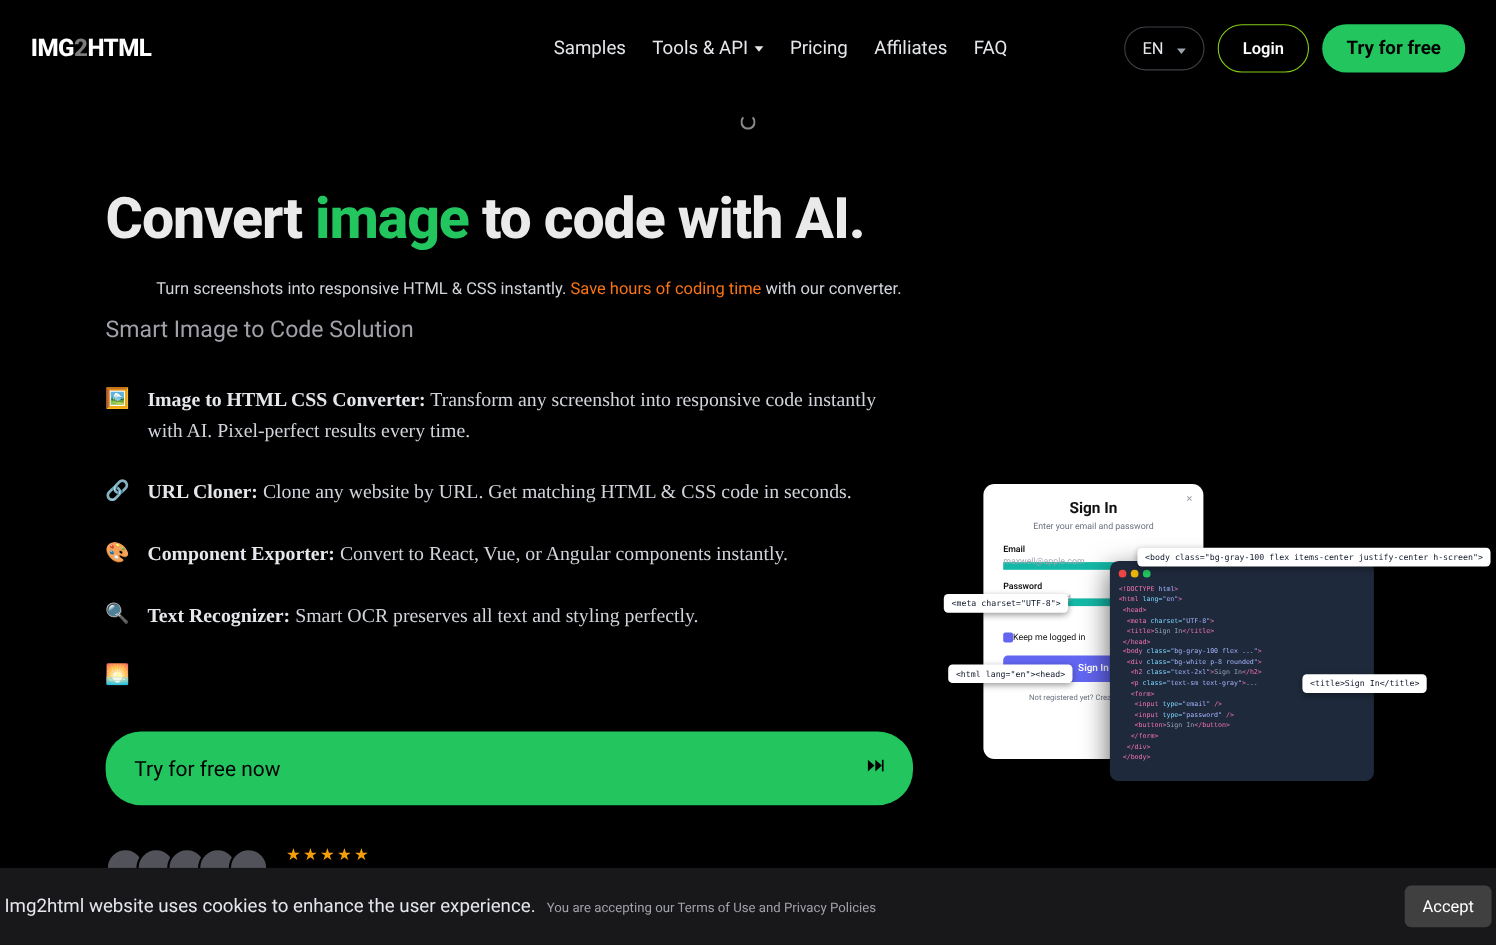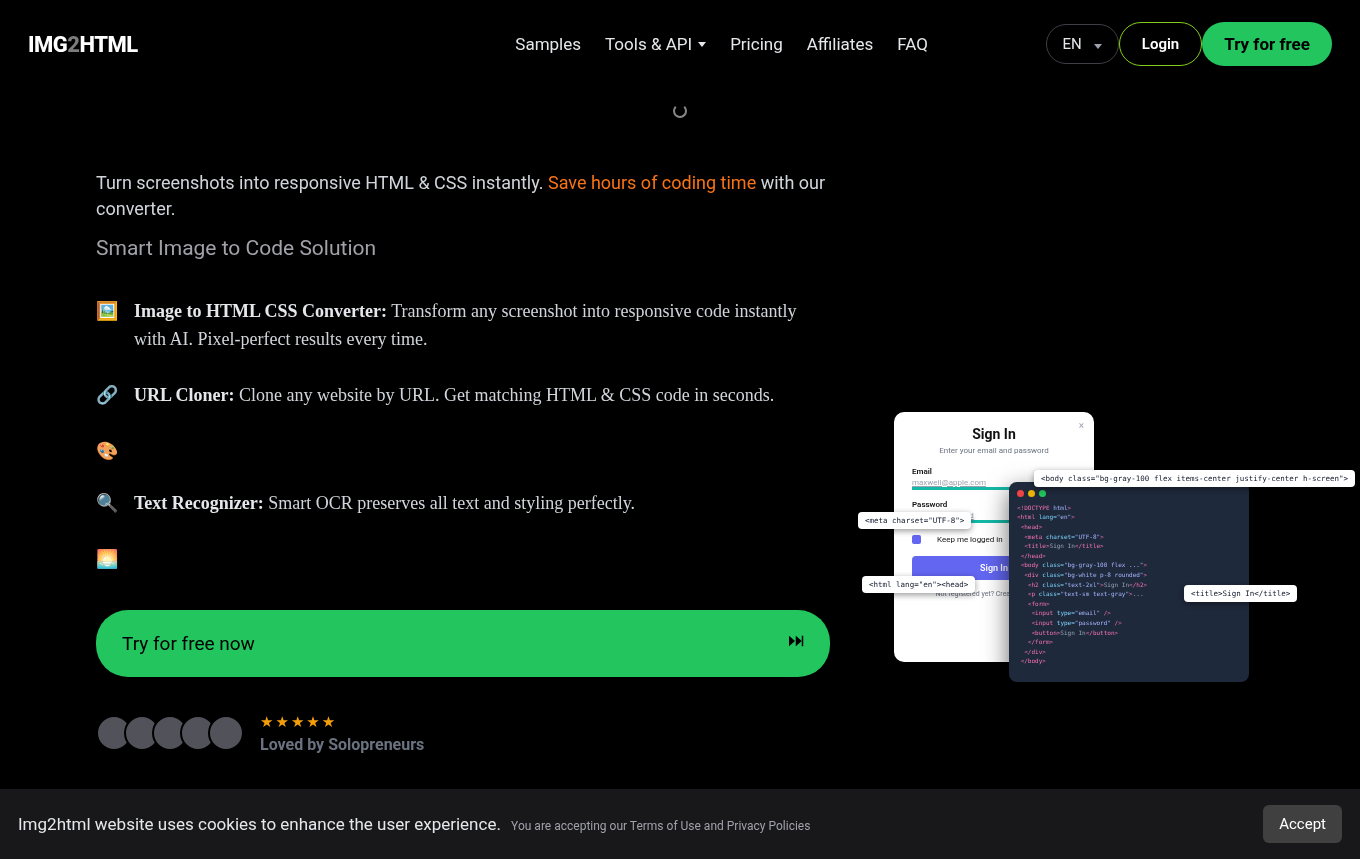--- a/index.html
+++ b/index.html
@@ -37,20 +37,21 @@
     font-size: 17px;
     color: #e5e7eb;
     cursor: pointer;
     display: flex;
     align-items: center;
     gap: 4px;
   }
   .header-right {
     display: flex;
     align-items: center;
+    gap: 12px;
   }
   .lang-btn {
     display: flex;
     align-items: center;
     gap: 12px;
     border: 1px solid #3f3f46;
     background: #000;
     color: #e5e7eb;
     padding: 10px 16px;
     border-radius: 24px;
@@ -95,24 +96,25 @@
   .hero-title {
     font-size: 52px;
     font-weight: 800;
     line-height: 1.12;
     letter-spacing: -1px;
     color: #eaeaea;
     margin-bottom: 24px;
   }
   .hero-title .accent { color: #22c55e; }
   .subtitle {
-    font-size: 18px;
+    font-size: 15px;
     line-height: 1.45;
     color: #d1d5db;
     margin-bottom: 14px;
+    margin-left: 46px;
   }
   .subtitle .orange { color: #f97316; }
   .tagline {
     font-size: 21px;
     color: #a1a1aa;
     margin-bottom: 38px;
   }
   .features {
     display: flex;
     flex-direction: column;
@@ -190,22 +192,22 @@
     border-radius: 10px;
     padding: 14px 18px;
     color: #111;
     font-size: 9px;
     box-shadow: 0 8px 20px rgba(0,0,0,0.5);
   }
   .card-signin h4 { font-size: 14px; font-weight: 700; text-align: center; margin-bottom: 4px; }
   .card-signin .sub { font-size: 8px; text-align: center; color: #6b7280; margin-bottom: 12px; }
   .field { margin-bottom: 10px; }
   .field .lab { font-size: 8px; font-weight: 600; }
-  .field .inp { height: 14px; border-bottom: 3px solid #14b8a6; font-size: 8px; color: #9ca3af; padding-top: 2px; text-decoration: underline; }
-  .keep { font-size: 8px; display: flex; align-items: center; gap: 16px; margin: 12px 0 12px; }
+  .field .inp { height: 14px; border-bottom: 7px solid #14b8a6; font-size: 8px; color: #9ca3af; padding-top: 2px; }
+  .keep { font-size: 8px; display: flex; align-items: center; gap: 0; margin: 24px 0 12px; }
   .keep .box { width: 9px; height: 9px; background: #6366f1; border-radius: 2px; }
   .signin-btn { background: #6366f1; color: #fff; text-align: center; font-size: 9px; font-weight: 600; padding: 7px; border-radius: 4px; margin-bottom: 10px; }
   .reg { font-size: 7px; text-align: center; color: #6b7280; }
   .close-x { position: absolute; top: 8px; right: 10px; color: #9ca3af; font-size: 10px; }
   .card-code {
     position: absolute;
     top: 70px; left: 145px;
     width: 240px;
     height: 200px;
     background: #1e293b;
@@ -234,21 +236,21 @@
     white-space: nowrap;
   }
   .tt1 { top: 58px; left: 170px; }
   .tt2 { top: 100px; left: -6px; }
   .tt3 { top: 164px; left: -2px; }
   .tt4 { top: 173px; left: 320px; }
   .cookie-bar {
     position: absolute;
     bottom: 0; left: 0; right: 0;
     background: #18181b;
-    padding: 16px 18px;
+    padding: 16px 4px;
     display: flex;
     align-items: center;
     justify-content: space-between;
   }
   .cookie-text { font-size: 17px; color: #e5e7eb; }
   .cookie-text small { font-size: 12px; color: #a1a1aa; margin-left: 6px; }
   .accept-btn {
     background: #404040;
     color: #fff;
     padding: 10px 16px;
@@ -283,36 +285,40 @@
     </div>
     <div class="login-btn">Login</div>
     <div class="cta-btn">Try for free</div>
   </div>
 </div>
 
 <div class="spinner"></div>
 
 <div class="main">
   <div class="left">
+    <h1 class="hero-title">
+      <span>Convert </span><span class="accent">image</span><span> to code with AI.</span>
+    </h1>
     <p class="subtitle">
       <span>Turn screenshots into responsive HTML &amp; CSS instantly. </span><span class="orange">Save hours of coding time</span><span> with our converter.</span>
     </p>
     <p class="tagline">Smart Image to Code Solution</p>
 
     <div class="features">
       <div class="feature">
         <div class="feat-icon">🖼️</div>
         <div class="feat-text"><b>Image to HTML CSS Converter:</b><span> Transform any screenshot into responsive code instantly with AI. Pixel-perfect results every time.</span></div>
       </div>
       <div class="feature">
         <div class="feat-icon">🔗</div>
         <div class="feat-text"><b>URL Cloner:</b><span> Clone any website by URL. Get matching HTML &amp; CSS code in seconds.</span></div>
       </div>
       <div class="feature">
         <div class="feat-icon">🎨</div>
+        <div class="feat-text"><b>Component Exporter:</b><span> Convert to React, Vue, or Angular components instantly.</span></div>
       </div>
       <div class="feature">
         <div class="feat-icon">🔍</div>
         <div class="feat-text"><b>Text Recognizer:</b><span> Smart OCR preserves all text and styling perfectly.</span></div>
       </div>
       <div class="feature">
         <div class="feat-icon">🌅</div>
       </div>
     </div>
 

